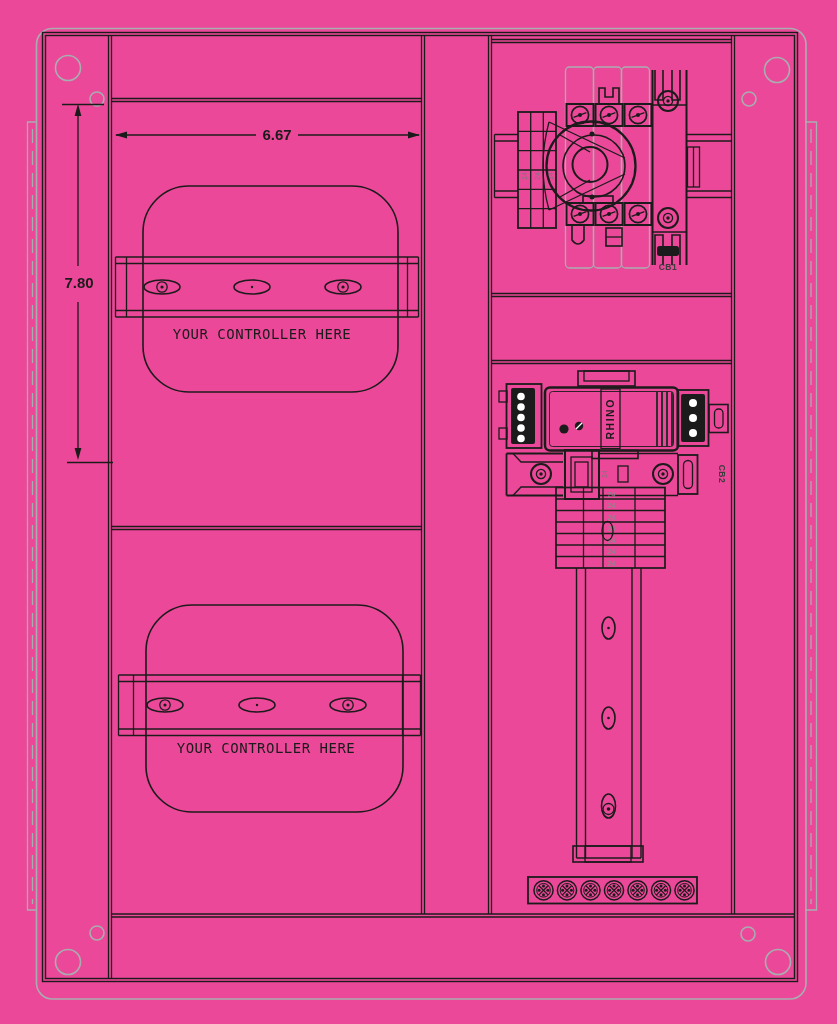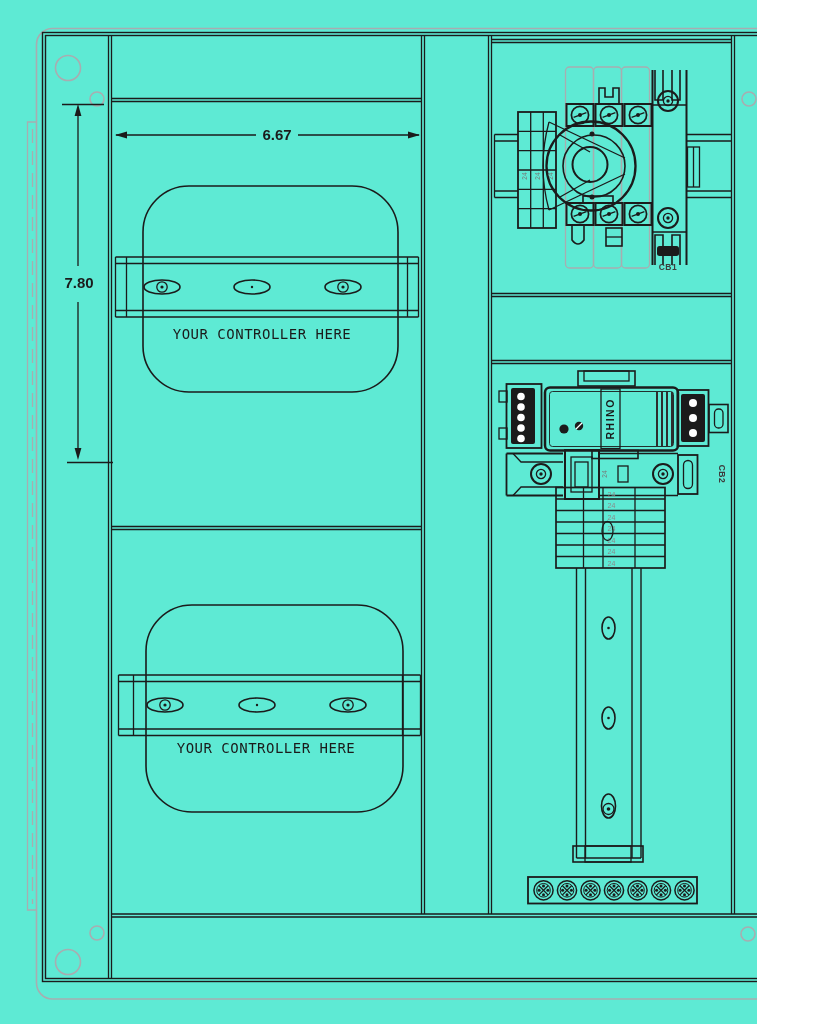--- a/index.html
+++ b/index.html
@@ -1,16 +1,16 @@
 <!DOCTYPE html>
 <html><head>
 <meta charset="utf-8">
 <style>
   html,body{margin:0;padding:0;background:#ffffff;}
-  .canvas{position:relative;width:757px;height:1024px;background:#5eead4;overflow:hidden;
+  .canvas{position:relative;width:837px;height:1024px;background:#ec4899;overflow:hidden;
           font-family:"Liberation Sans",sans-serif;}
   svg{display:block;}
   .k{stroke:#1b1b1b;fill:none;}
   .g{stroke:#a8adb0;fill:none;}
   .w1{stroke-width:1.3;}
   .w15{stroke-width:1.6;}
   .w2{stroke-width:2;}
   .w3{stroke-width:2.5;}
   .fk{fill:#1b1b1b;stroke:none;}
   .dash{stroke-dasharray:14 8;}

